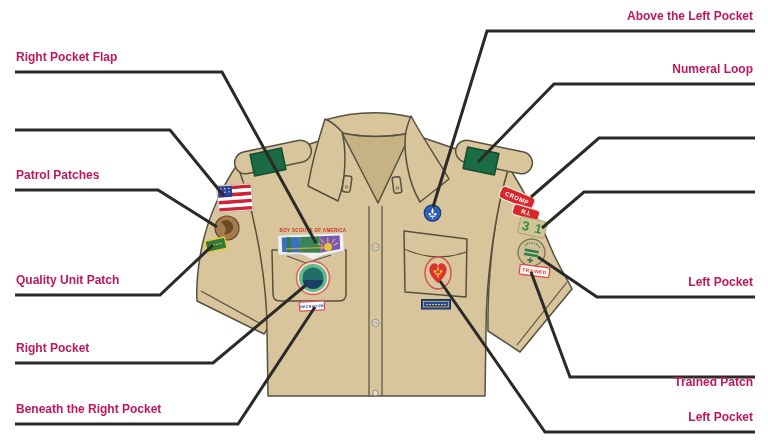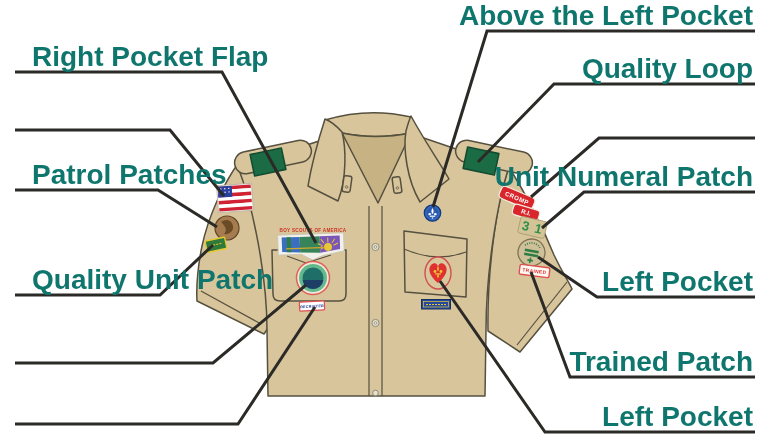--- a/index.html
+++ b/index.html
@@ -1,20 +1,20 @@
 <!DOCTYPE html>
 <html><head>
 <meta charset="utf-8">
 <style>
   html,body{margin:0;padding:0;background:#fff;}
   .canvas{position:relative;width:768px;height:445px;background:#ffffff;overflow:hidden;
           font-family:"Liberation Sans",sans-serif;}
   .canvas svg{position:absolute;left:0;top:0;}
-  .lbl{position:absolute;font-size:28px;font-weight:bold;color:#0f766e;line-height:24px;white-space:nowrap;}
-  .lbl.left{left:16px;text-align:left;margin-left:16px;}
+  .lbl{position:absolute;font-size:12px;font-weight:bold;color:#be185d;line-height:24px;white-space:nowrap;}
+  .lbl.left{left:16px;text-align:left;}
   .lbl.right{right:15px;text-align:right;}
   svg text{font-family:"Liberation Sans",sans-serif;}
 </style>
 </head>
 <body>
 
 <div class="canvas">
 
 <svg width="768" height="445" viewBox="0 0 768 445">
 
@@ -211,21 +211,22 @@
     <polyline points="755,192 584,192 542,228"></polyline>
     <polyline points="755,297 597,297 538,257"></polyline>
     <polyline points="755,377 570,377 531,272"></polyline>
     <polyline points="755,432 545,432 440,281"></polyline>
   </g>
 </svg>
 
 <div class="lbl left" style="top:45px"><span>Right Pocket Flap</span></div>
 <div class="lbl left" style="top:163px"><span>Patrol Patches</span></div>
 <div class="lbl left" style="top:268px"><span>Quality Unit Patch</span></div>
+<div class="lbl left" style="top:336px"><span>Right Pocket</span></div>
+<div class="lbl left" style="top:397px"><span>Beneath the Right Pocket</span></div>
 
 <div class="lbl right" style="top:4px"><span>Above the Left Pocket</span></div>
-<div class="lbl right" style="top:57px"><span>Quality Loop</span></div>
-<div class="lbl right" style="top:165px"><span>Unit Numeral Patch</span></div>
+<div class="lbl right" style="top:57px"><span>Numeral Loop</span></div>
 <div class="lbl right" style="top:270px"><span>Left Pocket</span></div>
-<div class="lbl right" style="top:350px"><span>Trained Patch</span></div>
+<div class="lbl right" style="top:370px"><span>Trained Patch</span></div>
 <div class="lbl right" style="top:405px"><span>Left Pocket</span></div>
 
 </div>
 
 </body></html>

